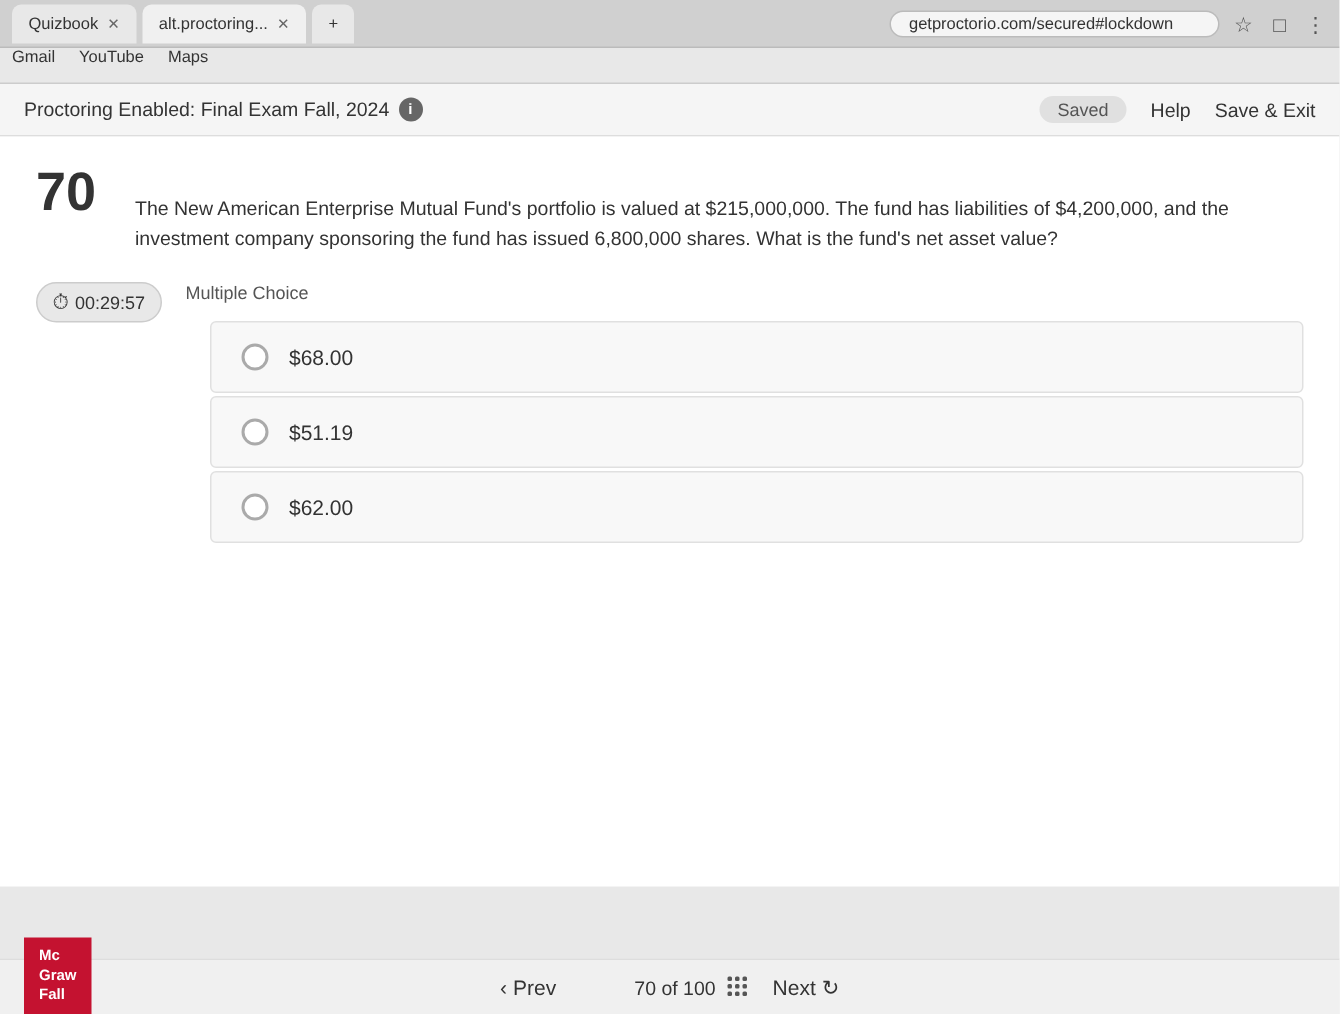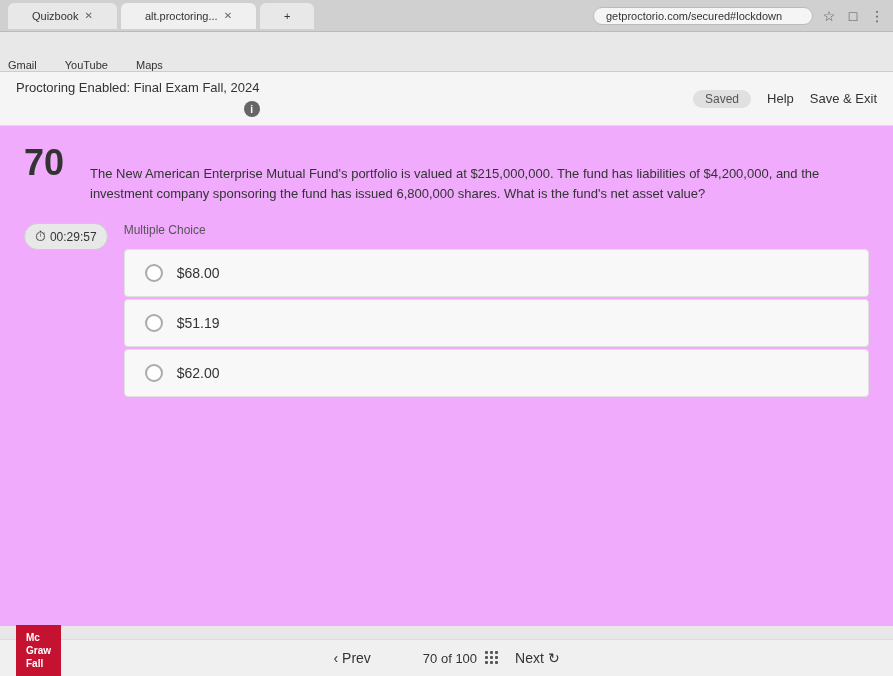--- a/index.html
+++ b/index.html
@@ -24,21 +24,21 @@
     }
     .browser-tabs {
       display: flex;
       align-items: center;
       gap: 4px;
       flex: 1;
     }
     .tab {
       background: #e8e8e8;
       border-radius: 6px 6px 0 0;
-      padding: 4px 24px;
+      padding: 4px 11px;
       font-size: 11px;
       color: #333;
       display: flex;
       align-items: center;
       gap: 6px;
       height: 26px;
     }
     .tab.active {
       background: #f0f0f0;
     }
@@ -67,25 +67,25 @@
       color: #555;
       font-size: 14px;
       display: flex;
       align-items: center;
       justify-content: center;
     }
 
     
     .bookmarks-bar {
       background: #e8e8e8;
-      height: 40px;
-      display: flex;
-      align-items: flex-end;
+      height: 24px;
+      display: flex;
+      align-items: flex-start;
       padding: 0 8px;
-      gap: 28px;
+      gap: 16px;
       border-bottom: 1px solid #ccc;
     }
     .bookmark-item {
       font-size: 11px;
       color: #333;
       display: flex;
       align-items: center;
       gap: 4px;
     }
 
@@ -95,23 +95,22 @@
       border-bottom: 1px solid #ddd;
       padding: 8px 16px;
       display: flex;
       align-items: center;
       justify-content: space-between;
     }
     .proctoring-label {
       font-size: 13px;
       color: #333;
       display: flex;
-      align-items: flex-end;
+      align-items: flex-start;
       gap: 6px;
-      flex-direction: column;
     }
     .info-icon {
       display: inline-flex;
       align-items: center;
       justify-content: center;
       width: 16px;
       height: 16px;
       border-radius: 50%;
       background: #666;
       color: white;
@@ -137,21 +136,21 @@
       text-decoration: none;
     }
     .save-exit-btn {
       font-size: 13px;
       color: #333;
       cursor: pointer;
     }
 
     
     .main-content {
-      background: #f0abfc;
+      background: #ffffff;
       padding: 16px 24px;
       min-height: 500px;
     }
 
     
     .question-row {
       display: flex;
       align-items: flex-start;
       gap: 16px;
       margin-bottom: 20px;
@@ -199,20 +198,21 @@
     .answer-type-label {
       font-size: 12px;
       color: #555;
       margin-bottom: 12px;
     }
 
     .answer-options {
       display: flex;
       flex-direction: column;
       gap: 2px;
+      margin-left: 16px;
     }
 
     .option-row {
       background: #f8f8f8;
       border: 1px solid #e0e0e0;
       border-radius: 4px;
       padding: 14px 20px;
       display: flex;
       align-items: center;
       gap: 14px;

